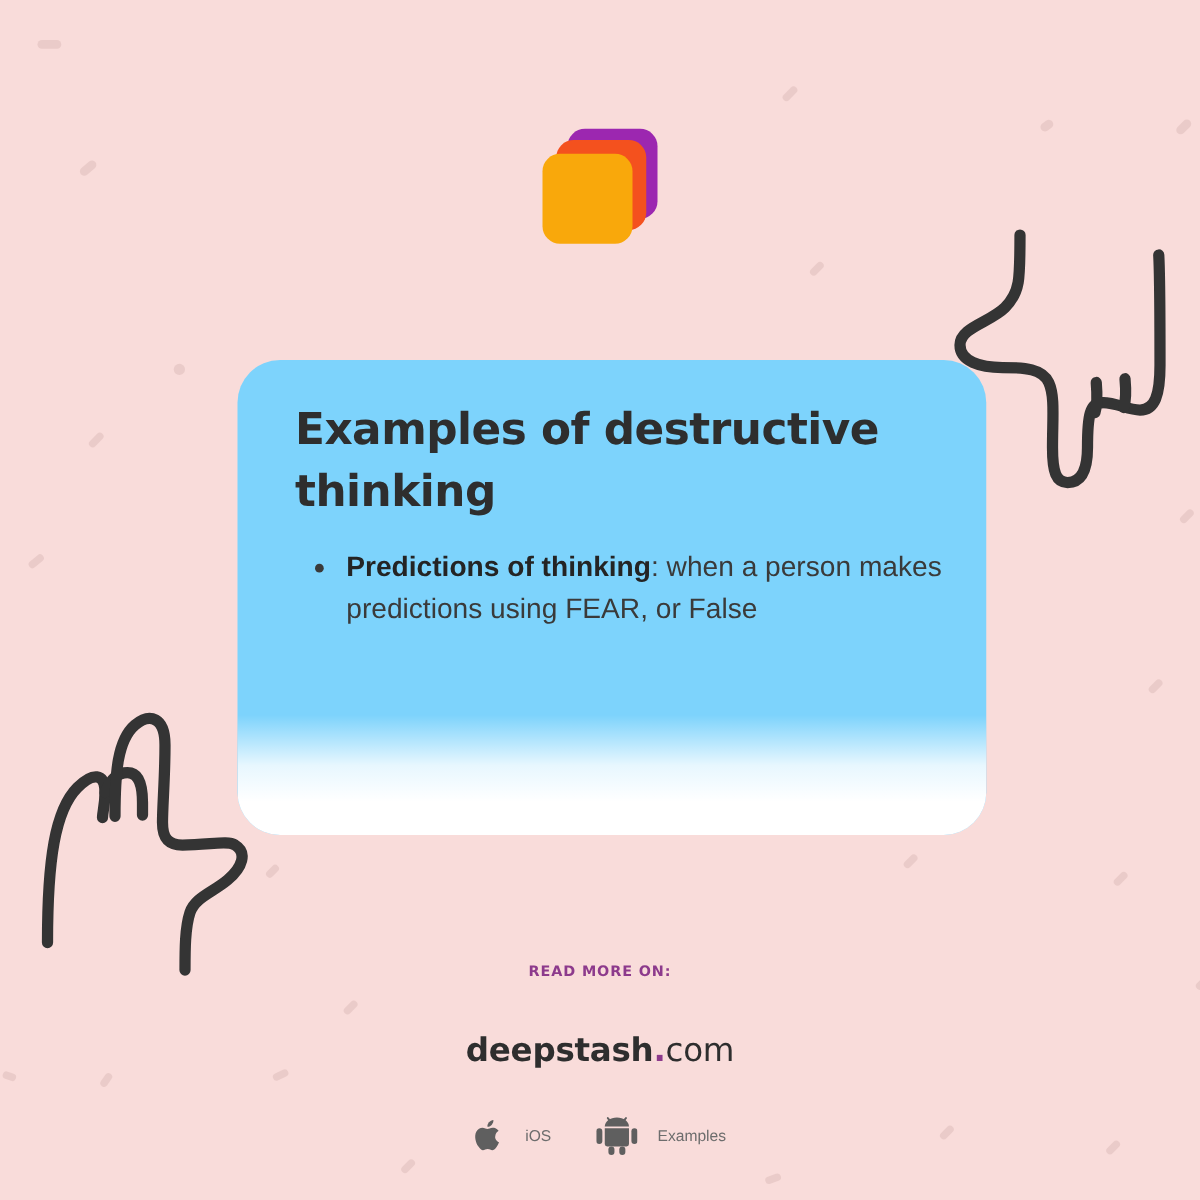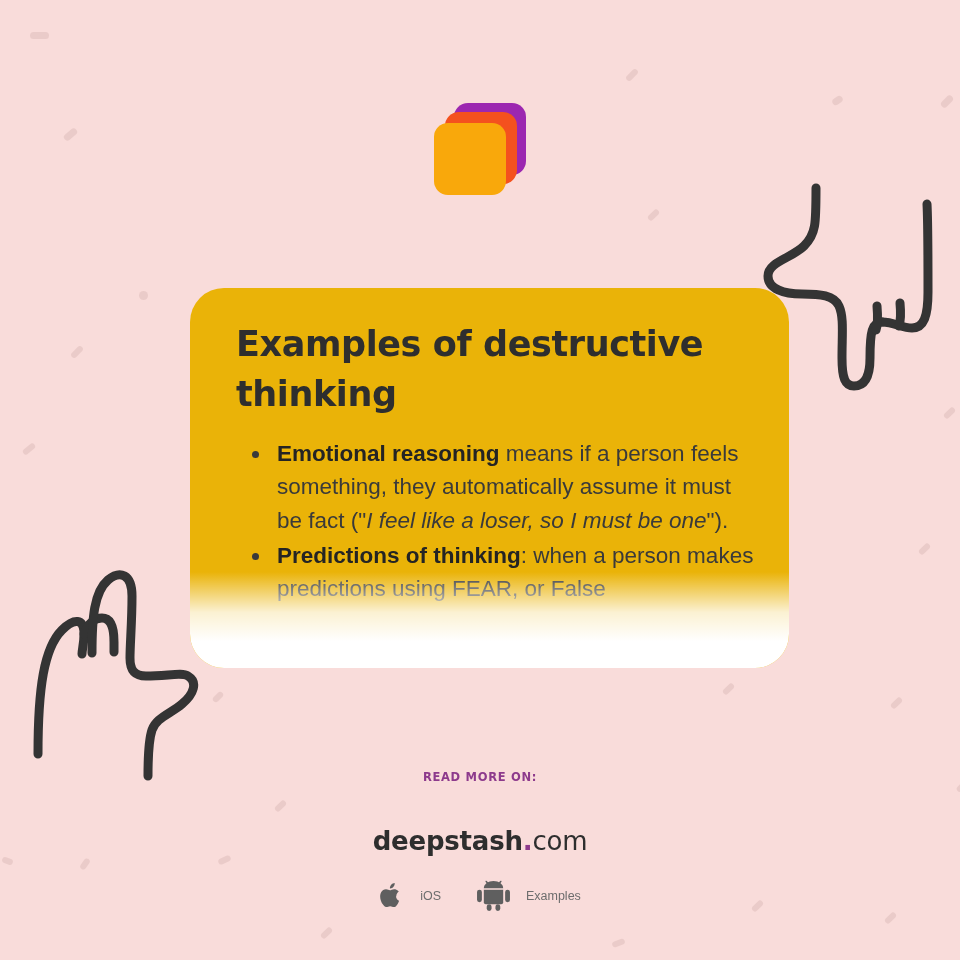--- a/index.html
+++ b/index.html
@@ -82,21 +82,21 @@
   #hand-top-right { left: 742px; top: 172px; }
   #hand-bottom-left { left: 22px; top: 558px; }
 
   
   #card {
     position: absolute;
     left: 190px;
     top: 288px;
     width: 599px;
     height: 380px;
-    background: #eab308;
+    background: #7dd3fc;
     border-radius: 34px;
     overflow: hidden;
   }
   #card-inner {
     padding: 32px 32px 0 46px;
   }
   #card-title {
     font-family: "DejaVu Sans", sans-serif;
     font-size: 35px;
     font-weight: bold;
@@ -158,21 +158,21 @@
     font-size: 11.5px;
     font-weight: bold;
     letter-spacing: 0.7px;
     color: #8d3a8c;
     margin: 0 0 42px 0;
   }
   #wordmark {
     font-family: "DejaVu Sans", sans-serif;
     font-size: 26px;
     color: #2e2e2e;
-    margin: 0 0 24px 0;
+    margin: 0 0 37px 0;
     letter-spacing: -0.2px;
   }
   #wordmark .ds-name { font-weight: bold; }
   #wordmark .ds-dot  { color: #8d3a8c; font-weight: bold; }
   #wordmark .ds-tld  { font-weight: normal; }
 
   #stores {
     display: flex;
     justify-content: center;
     align-items: center;
@@ -245,24 +245,20 @@
     </g>
   </svg>
 
   <div id="card">
     <div id="card-inner">
       <h1 id="card-title">Examples of destructive thinking</h1>
 
       <ul id="bullet-list">
         <li>
           <span class="dot"></span>
-          <span class="lead">Emotional reasoning</span><span> means if a person feels something, they automatically assume it must be fact ("</span><span class="quote">I feel like a loser, so I must be one</span><span>").</span>
-        </li>
-        <li>
-          <span class="dot"></span>
           <span class="lead">Predictions of thinking</span><span>: when a person makes predictions using FEAR, or False</span>
         </li>
       </ul>
     </div>
     <div id="fade"></div>
   </div>
 
   <div id="footer">
     <div id="read-more">READ MORE ON:</div>
 

